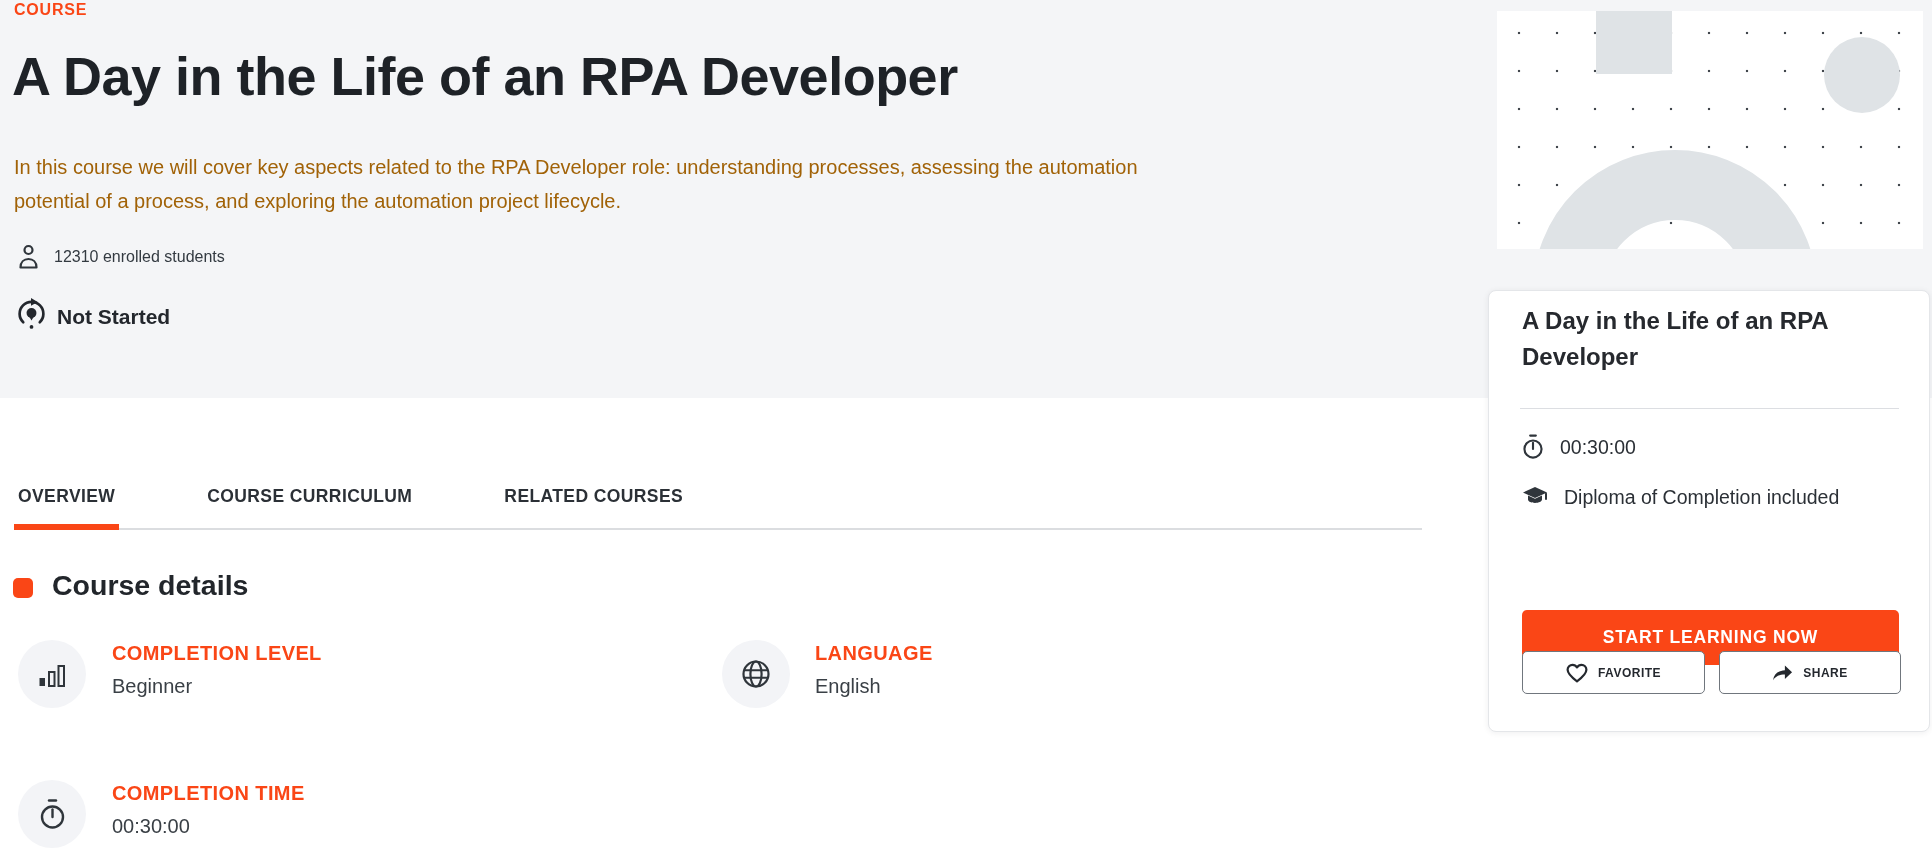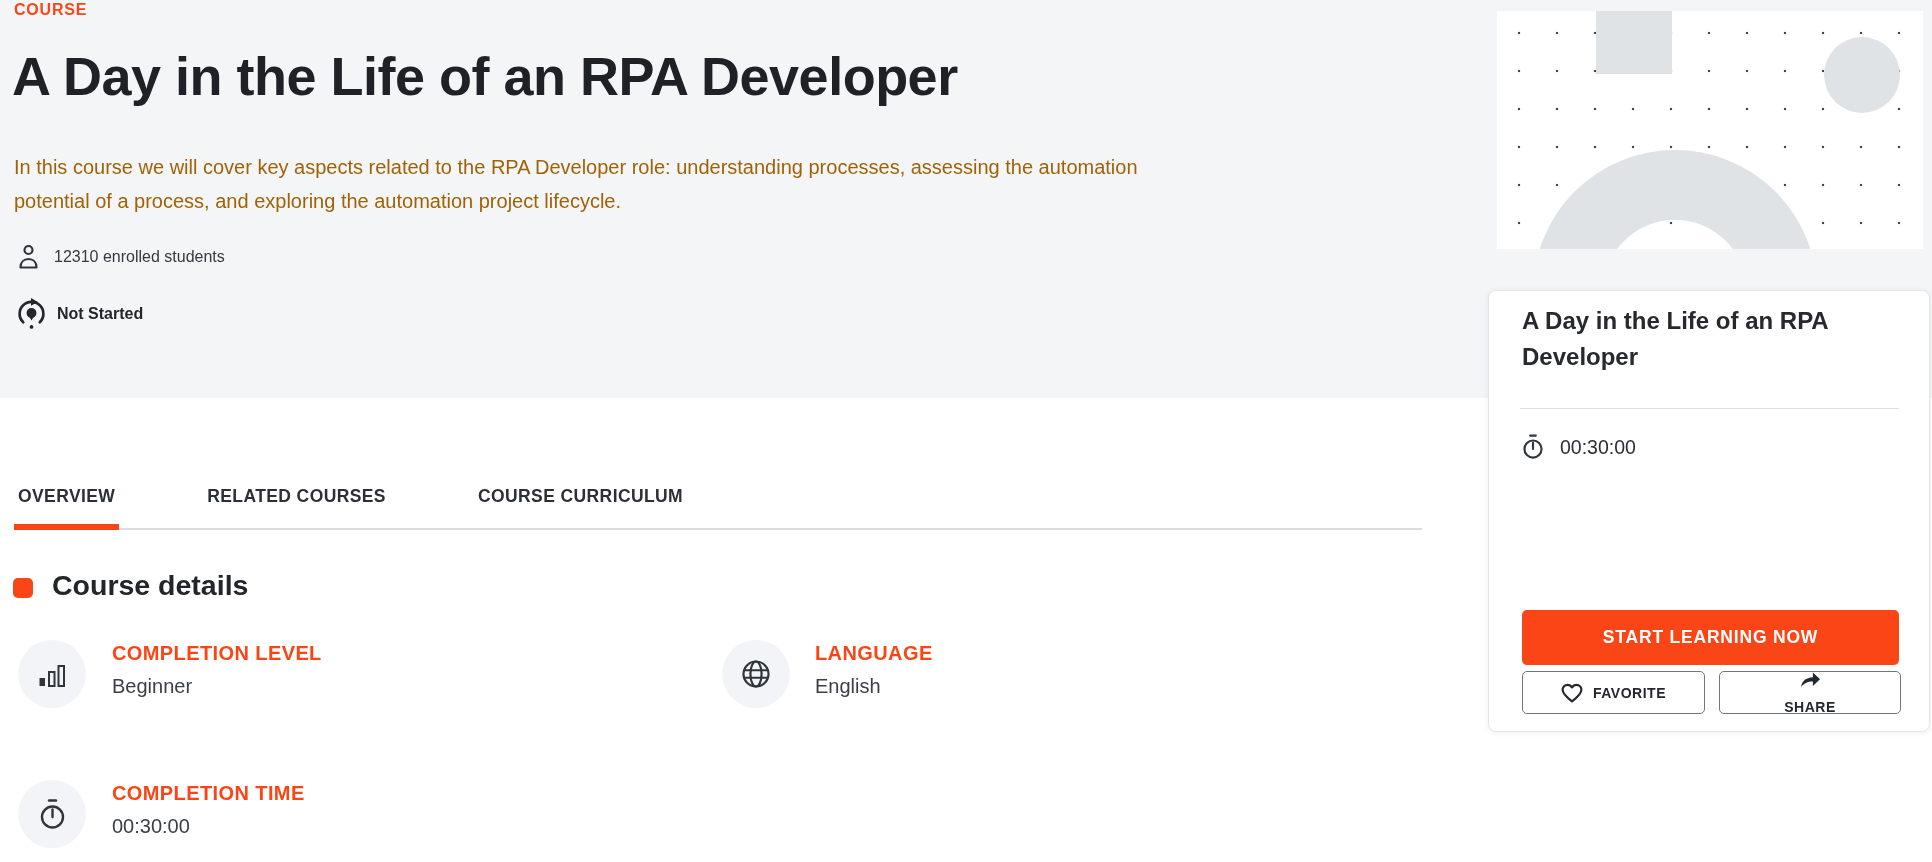--- a/index.html
+++ b/index.html
@@ -13,21 +13,21 @@
   .screen{position:relative;width:1932px;height:862px;background:#fff;overflow:hidden;}
 
   
   .band{position:absolute;left:0;top:0;width:1932px;height:398px;background:var(--band);}
   .eyebrow{position:absolute;left:14px;top:1px;font-size:16px;font-weight:700;letter-spacing:.8px;color:var(--accent);}
   .page-title{position:absolute;left:12px;top:46px;font-size:54px;line-height:60px;font-weight:700;letter-spacing:-.5px;color:#1E2227;}
   .desc{position:absolute;left:14px;top:150px;width:1190px;font-size:20px;line-height:34px;color:#a16207;}
   .meta-row{position:absolute;display:flex;align-items:center;color:#333A41;}
   .meta-row .ic{flex:0 0 auto;display:flex;align-items:center;justify-content:center;}
   .enrolled{left:18px;top:244px;gap:15px;font-size:16px;}
-  .status{left:16px;top:298px;gap:10px;font-size:16px;font-weight:700;color:#23272D;}
+  .status{left:16px;top:298px;gap:10px;font-size:21px;font-weight:700;color:#23272D;align-items:flex-end;}
 
   
   .tabs{position:absolute;left:14px;top:481px;width:1408px;display:flex;gap:84px;border-bottom:2px solid #DBDDE0;}
   .tab{position:relative;padding:5px 4px 21px;font-size:17.5px;font-weight:700;letter-spacing:.4px;color:#2B3036;cursor:pointer;white-space:nowrap;}
   .tab.active::after{content:"";position:absolute;left:0;right:0;bottom:-2px;height:6px;background:var(--accent);}
   .bullet{position:absolute;left:13px;top:578px;width:20px;height:20px;border-radius:5px;background:var(--accent);}
   .section-title{position:absolute;left:52px;top:569px;font-size:28.5px;font-weight:700;color:#22262B;}
 
   .detail-circle{position:absolute;width:68px;height:68px;border-radius:50%;background:#F3F4F7;display:flex;align-items:center;justify-content:center;}
   .detail-label{position:absolute;font-size:20px;font-weight:700;letter-spacing:.4px;color:var(--accent);}
@@ -41,23 +41,23 @@
   .ci{left:327px;top:26px;width:76px;height:76px;border-radius:50%;background:var(--shape);}
   .ring{left:36px;top:139px;width:284px;height:284px;border:70px solid var(--shape);border-radius:50%;background:transparent;}
 
   .card{position:absolute;left:1488px;top:290px;width:442px;height:442px;background:#fff;border:1px solid #E4E6E9;border-radius:8px;box-shadow:0 1px 6px rgba(30,33,38,.07);}
   .card-title{position:absolute;left:33px;top:12px;width:372px;font-size:24px;line-height:36px;font-weight:700;color:#26292E;}
   .card-divider{position:absolute;left:31px;top:117px;width:379px;height:0;border-top:1.5px solid #DCDEE2;}
   .card-row{position:absolute;left:33px;display:flex;align-items:center;gap:16px;font-size:19.5px;color:#2B3036;}
   .card-row.duration{top:143px;}
   .card-row.diploma{top:195px;}
   .cta{position:absolute;left:33px;top:283px;width:377px;height:55px;border:none;border-radius:5px;background:var(--accent);color:#fff;font-family:inherit;font-size:17.5px;font-weight:700;letter-spacing:.8px;display:flex;align-items:center;justify-content:center;cursor:pointer;margin-top:36px;}
-  .ghost-btn{position:absolute;top:380px;height:43px;border-radius:5px;border:1.6px solid #70767D;background:#fff;display:flex;align-items:center;justify-content:center;gap:10px;font-family:inherit;font-size:14px;font-weight:700;letter-spacing:.5px;color:#24282E;cursor:pointer;}
+  .ghost-btn{position:absolute;top:360px;height:43px;border-radius:5px;border:1.6px solid #70767D;background:#fff;display:flex;align-items:center;justify-content:center;gap:10px;font-family:inherit;font-size:12px;font-weight:700;letter-spacing:.5px;color:#24282E;cursor:pointer;}
   .fav{left:33px;width:183px;}
-  .share{left:230px;width:182px;flex-direction:column;}
+  .share{left:230px;width:182px;}
 
   svg{display:block;}
 </style>
 </head>
 <body>
 
 <div class="screen">
 
   <div class="band"></div>
 
@@ -83,22 +83,22 @@
         <circle cx="15" cy="14.5" r="4.8" fill="#23272D"></circle>
         <path d="M12.4 17.5 L17.6 17.5 L15 21.8 Z" fill="#23272D"></path>
         <circle cx="15" cy="28" r="1.8" fill="#23272D"></circle>
       </svg>
     </span>
     <span>Not Started</span>
   </div>
 
   <div class="tabs">
     <div class="tab active">OVERVIEW</div>
+    <div class="tab">COURSE CURRICULUM</div>
     <div class="tab">RELATED COURSES</div>
-    <div class="tab">COURSE CURRICULUM</div>
   </div>
 
   <div class="bullet"></div>
   <h2 class="section-title">Course details</h2>
 
   <div class="detail-circle" style="left:18px;top:640px;">
     <span>
       <svg width="30" height="28" viewBox="0 0 30 28">
         <rect x="2.5" y="18" width="5.5" height="8" fill="#2F353B"></rect>
         <rect x="12" y="12" width="5.5" height="14" fill="none" stroke="#2F353B" stroke-width="2"></rect>
@@ -148,20 +148,30 @@
       <span class="ic">
         <svg width="22" height="26" viewBox="0 0 27 31" fill="none" stroke="#2F353B" stroke-width="2.6">
           <path d="M10 1.5 H17" stroke-linecap="round"></path>
           <circle cx="13.5" cy="18" r="10.5"></circle>
           <path d="M13.5 18 V10.5" stroke-linecap="round"></path>
         </svg>
       </span>
       <span>00:30:00</span>
     </div>
 
+    <div class="card-row diploma">
+      <span class="ic">
+        <svg width="26" height="23" viewBox="0 0 26 23">
+          <path d="M13 1 L25 6.5 L13 12 L1 6.5 Z" fill="#2F353B"></path>
+          <path d="M6 9.5 V13.5 C6 15.4 9.1 16.9 13 16.9 S20 15.4 20 13.5 V9.5 L13 12.7 Z" fill="#2F353B"></path>
+          <path d="M24 7.5 V13" stroke="#2F353B" stroke-width="2" stroke-linecap="round" fill="none"></path>
+        </svg>
+      </span>
+      <span>Diploma of Completion included</span>
+    </div>
 
     <button class="cta">START LEARNING NOW</button>
 
     <button class="ghost-btn fav">
       <span class="ic">
         <svg width="22" height="20" viewBox="0 0 22 20" fill="none" stroke="#24282E" stroke-width="2.2">
           <path d="M11 18.3 C5 13.9 1.6 10.4 1.6 6.8 C1.6 4 3.8 1.8 6.5 1.8 C8.3 1.8 10 2.8 11 4.4 C12 2.8 13.7 1.8 15.5 1.8 C18.2 1.8 20.4 4 20.4 6.8 C20.4 10.4 17 13.9 11 18.3 Z" stroke-linejoin="round"></path>
         </svg>
       </span>
       <span>FAVORITE</span>

